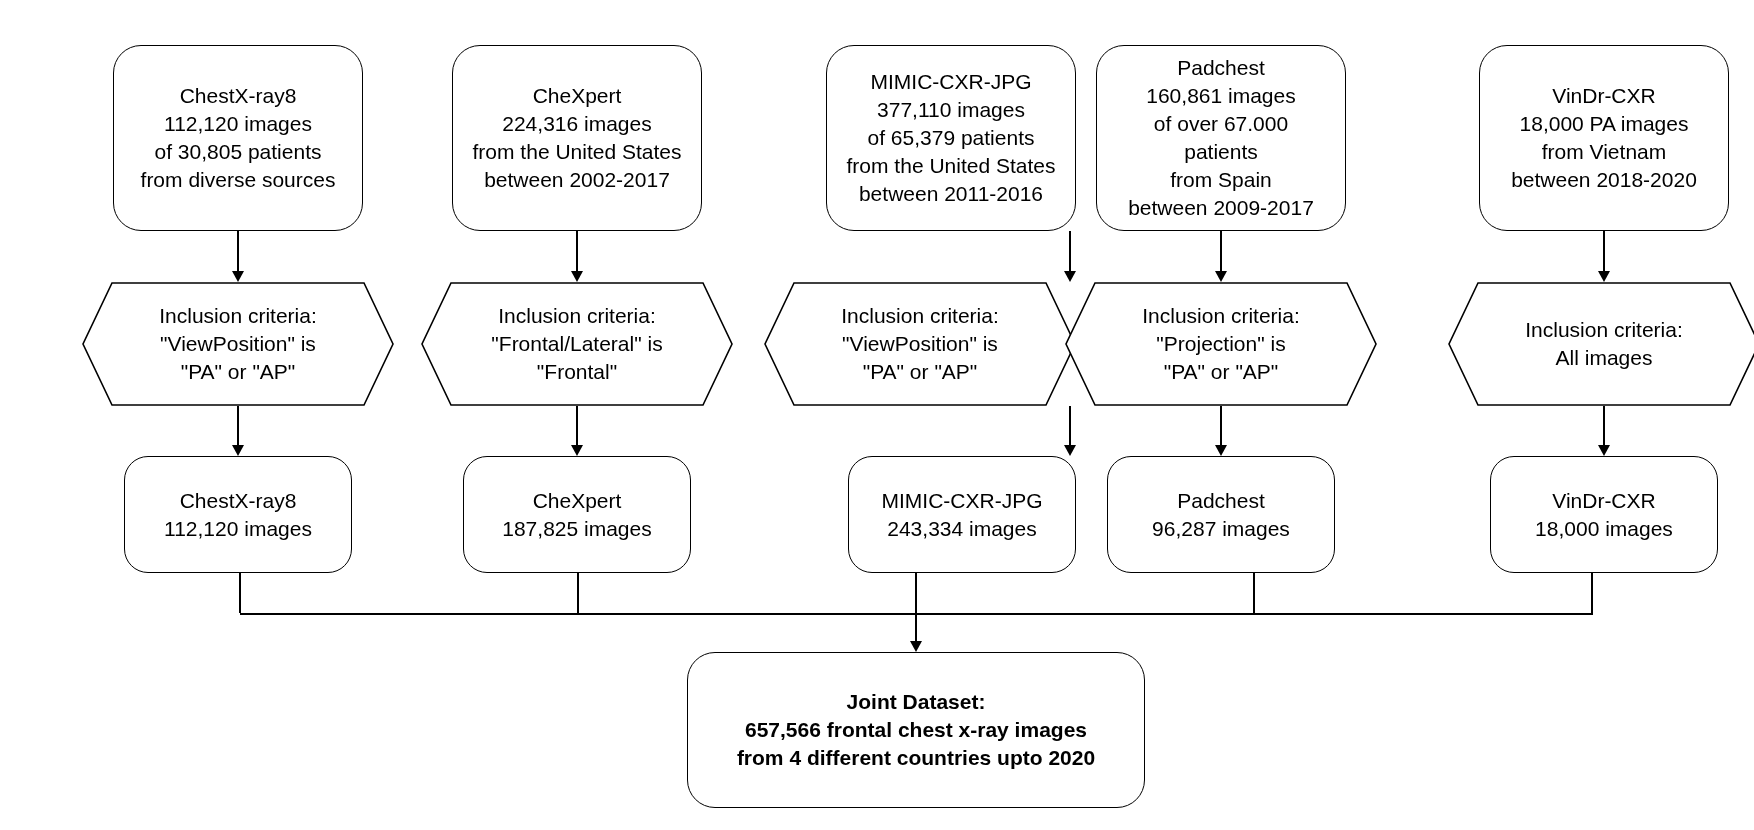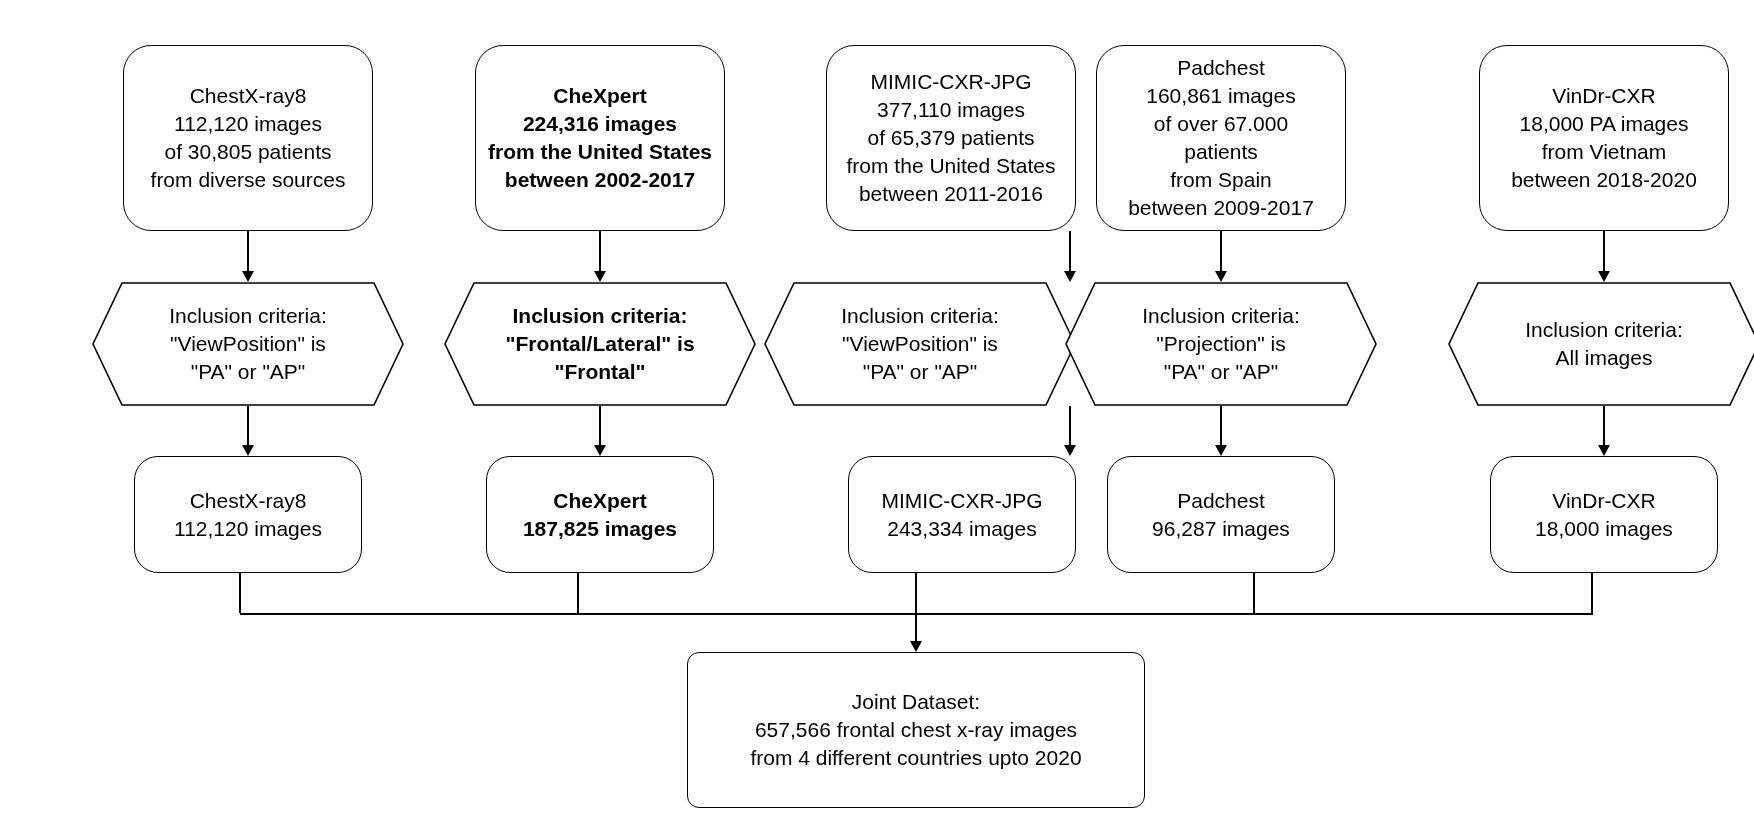--- a/index.html
+++ b/index.html
@@ -17,22 +17,22 @@
     overflow: hidden;
   }
   .col {
     position: absolute;
     top: 45px;
     width: 320px;
     display: flex;
     flex-direction: column;
     align-items: center;
   }
-  .col-0 { left:   88px; }
-  .col-1 { left:  440px; font-weight: bold; }
+  .col-0 { left:   78px; }
+  .col-1 { left:  417px; }
   .col-2 { left:  756px; align-items: flex-end; }
   .col-3 { left: 1061px; }
   .col-4 { left: 1444px; }
 
   .box {
     box-sizing: border-box;
     border: 1.6px solid #000000;
     background: #ffffff;
     display: flex;
     align-items: center;
@@ -109,22 +109,23 @@
     display: flex;
     flex-direction: column;
     align-items: center;
   }
   .joint-box {
     position: absolute;
     top: 652px;
     left: 687px;
     width: 458px;
     height: 156px;
-    border-radius: 12px;
-    flex-direction: column;
+    border-radius: 28px;
+    flex-direction: column;
+    font-weight: bold;
   }
 </style>
 </head>
 <body>
 
 <div class="canvas">
 
   <div class="col col-0">
     <div class="box source-box">
       <div>ChestX-ray8<br>112,120 images<br>of 30,805 patients<br>from diverse sources</div>

